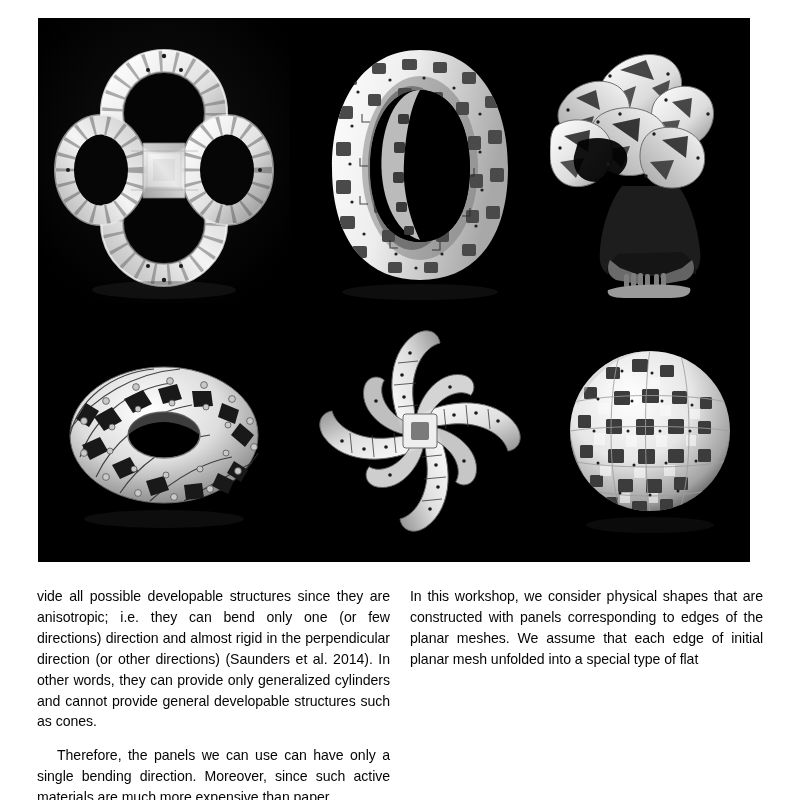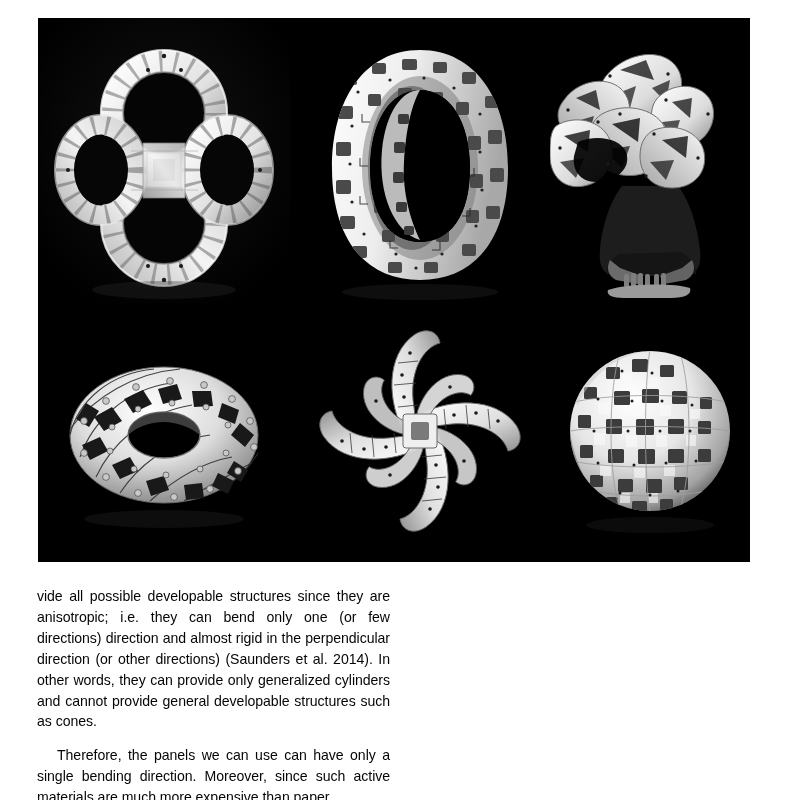--- a/index.html
+++ b/index.html
@@ -588,17 +588,18 @@
   </div>
 
   <div id="columns">
 
     <div class="col">
       <p class="body">vide all possible developable structures since they are anisotropic; i.e. they can bend only one (or few directions) direction and almost rigid in the perpendicular direction (or other directions) (Saunders et al. 2014). In other words, they can provide only generalized cylinders and cannot provide general developable structures such as cones.</p>
       <p class="body indent">Therefore, the panels we can use can have only a single bending direction. Moreover, since such active materials are much more expensive than paper,</p>
     </div>
 
     <div class="col">
+      <p class="body">In this workshop, we consider physical shapes that are constructed with panels corresponding to edges of the planar meshes. We assume that each edge of initial planar mesh unfolded into a special type of flat</p>
     </div>
 
   </div>
 
 </div>
 
 </body></html>

